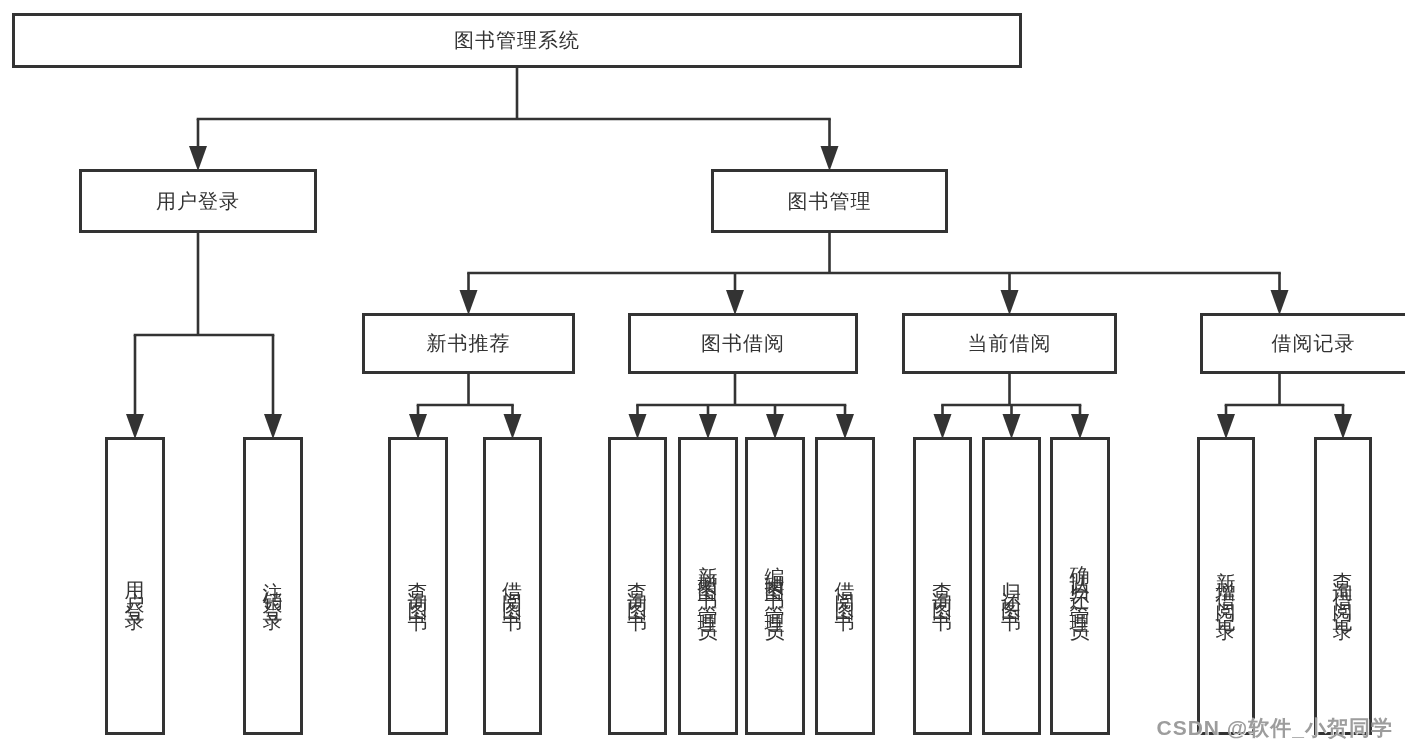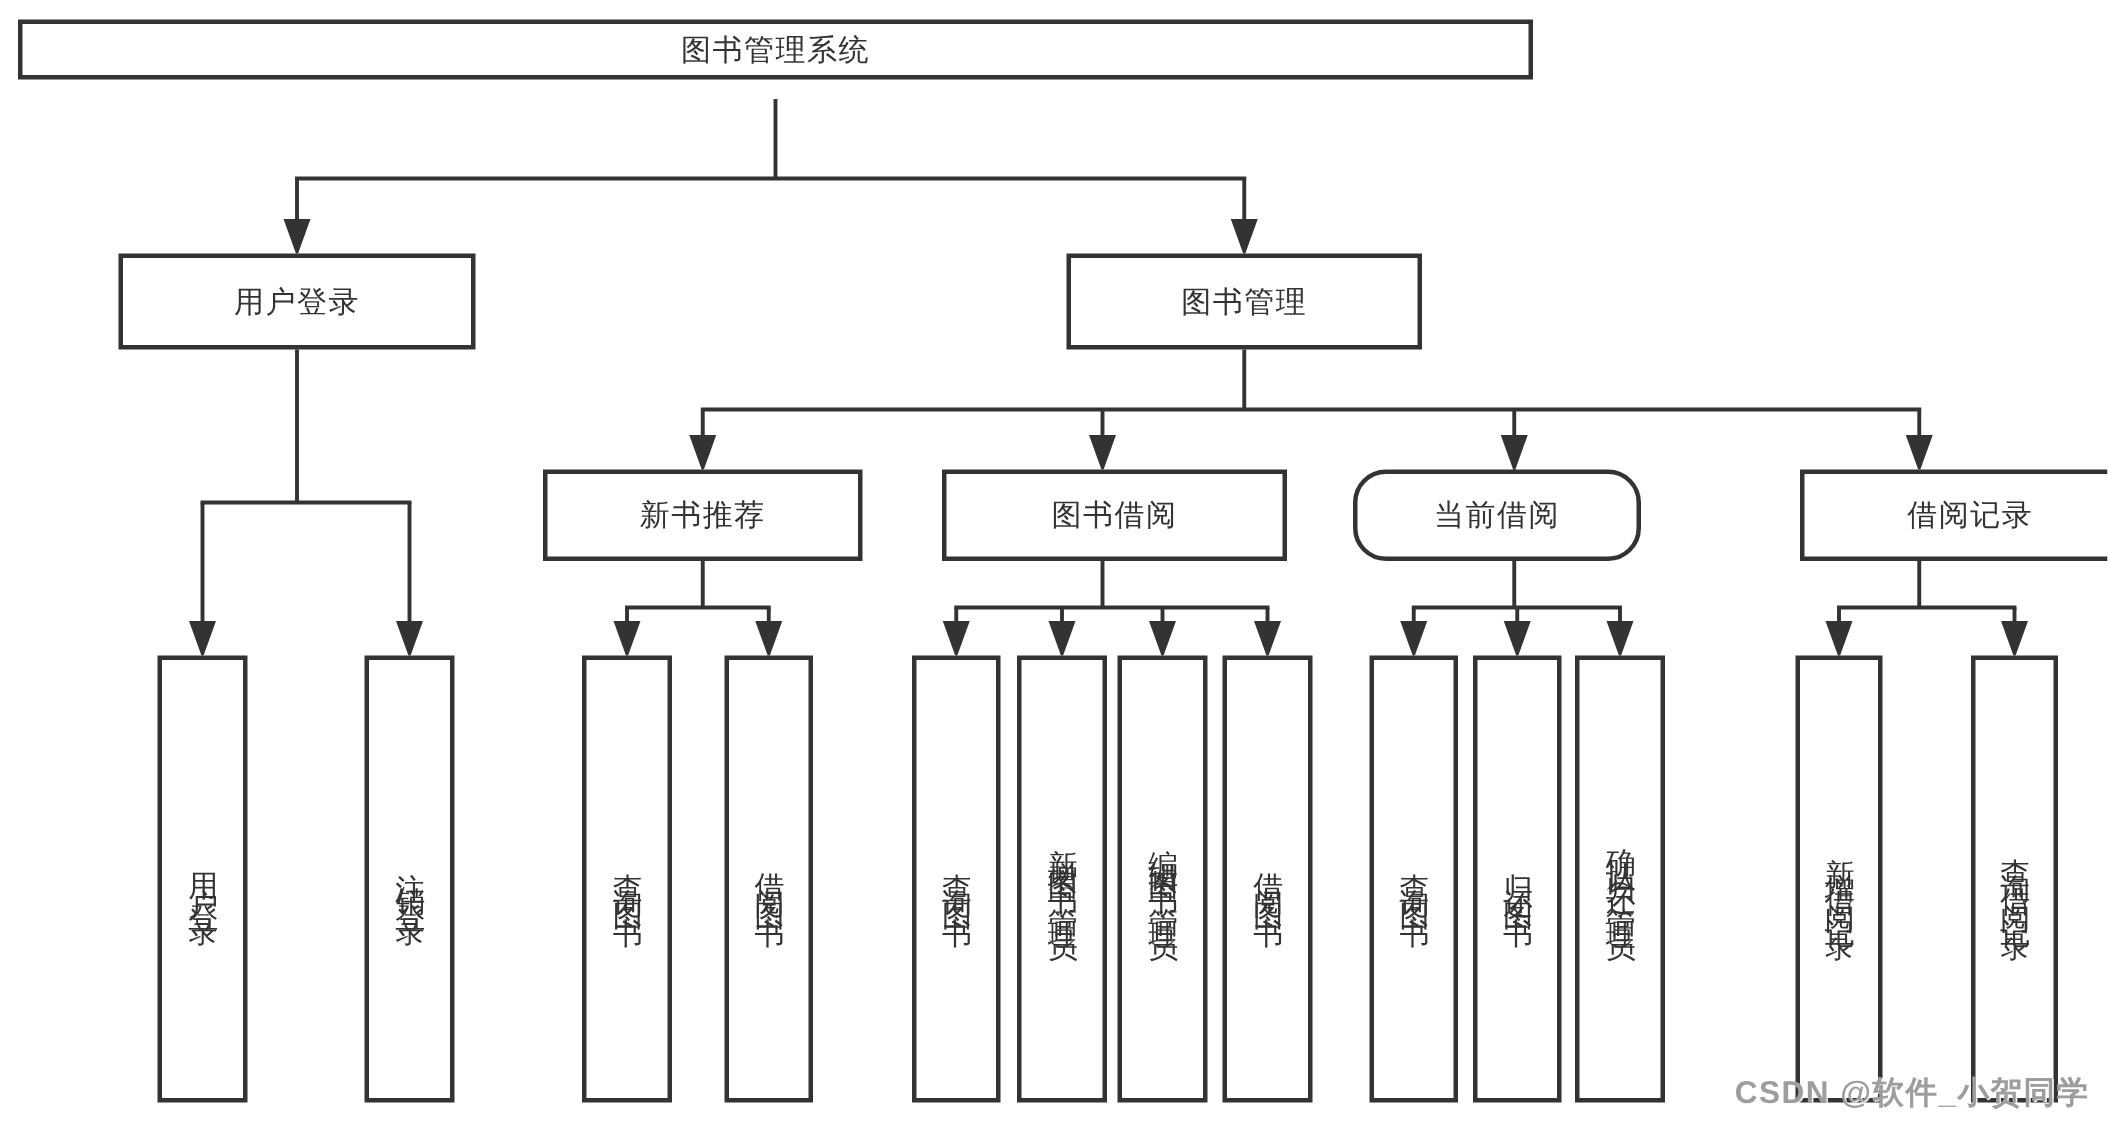--- a/index.html
+++ b/index.html
@@ -116,42 +116,42 @@
       <g>
         <line x1="1279.5" y1="372" x2="1279.5" y2="405" stroke="#333333" stroke-width="2.6"></line>
         <line x1="1224.7" y1="405" x2="1344.3" y2="405" stroke="#333333" stroke-width="2.6"></line>
         <line x1="1226" y1="405" x2="1226" y2="418" stroke="#333333" stroke-width="2.6"></line>
         <polygon points="1217,414 1235,414 1226,439" fill="#333333"></polygon>
         <line x1="1343" y1="405" x2="1343" y2="418" stroke="#333333" stroke-width="2.6"></line>
         <polygon points="1334,414 1352,414 1343,439" fill="#333333"></polygon>
       </g>
     </svg>
   <div id="nodes">
-      <div class="node h" style="left: 12px; top: 13px; width: 1010px; height: 40px; justify-content: center;">
+      <div class="node h" style="left: 12px; top: 13px; width: 1010px; height: 55px; justify-content: center;">
         <span class="label">图书管理系统</span>
       </div>
       <div class="node h" style="left: 79px; top: 169px; width: 238px; height: 64px;">
         <span class="label">用户登录</span>
       </div>
       <div class="node h" style="left: 711px; top: 169px; width: 237px; height: 64px;">
         <span class="label">图书管理</span>
       </div>
       <div class="node v" style="left: 105px; top: 437px; width: 60px; height: 298px;">
         <span class="label">用户登录</span>
       </div>
       <div class="node v" style="left: 243px; top: 437px; width: 60px; height: 298px;">
         <span class="label">注销登录</span>
       </div>
       <div class="node h" style="left: 362px; top: 313px; width: 213px; height: 61px; text-align: right;">
         <span class="label">新书推荐</span>
       </div>
       <div class="node h" style="left: 628px; top: 313px; width: 230px; height: 61px;">
         <span class="label">图书借阅</span>
       </div>
-      <div class="node h" style="left: 902px; top: 313px; width: 192px; height: 61px; border-radius: 22px;">
+      <div class="node h" style="left: 902px; top: 313px; width: 215px; height: 61px;">
         <span class="label">当前借阅</span>
       </div>
       <div class="node h" style="left: 1200px; top: 313px; width: 227px; height: 61px; font-family: Liberation Mono, monospace;">
         <span class="label">借阅记录</span>
       </div>
       <div class="node v" style="left: 388px; top: 437px; width: 60px; height: 298px;">
         <span class="label">查询图书</span>
       </div>
       <div class="node v" style="left: 483px; top: 437px; width: 59px; height: 298px;">
         <span class="label">借阅图书</span>

